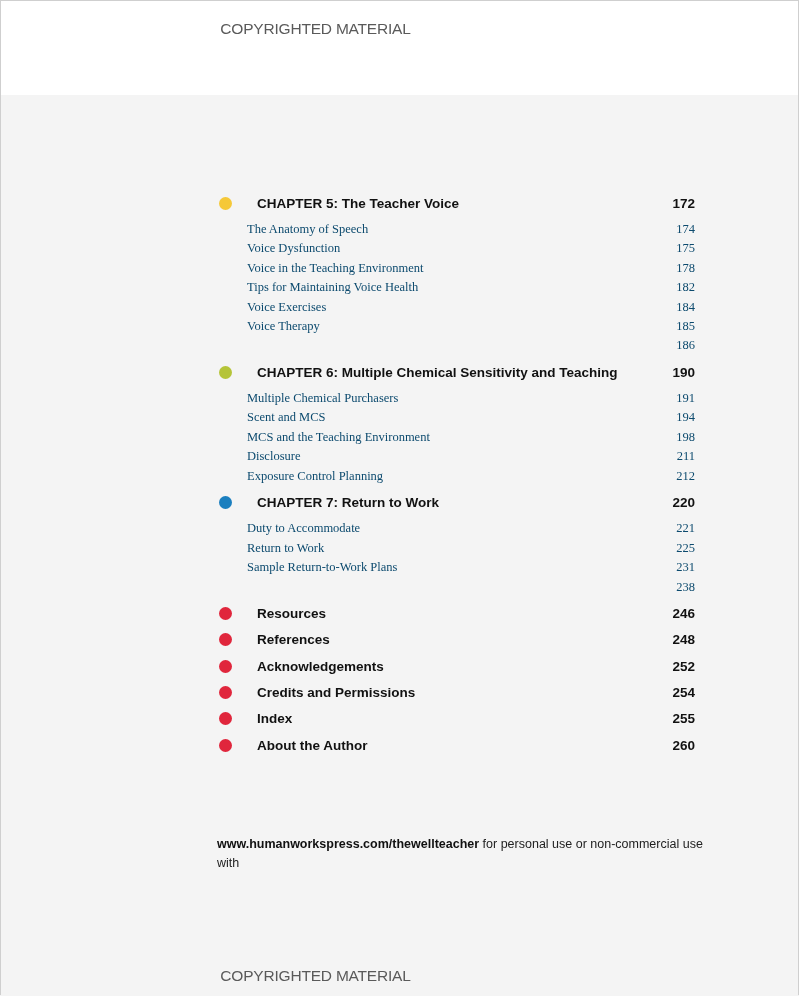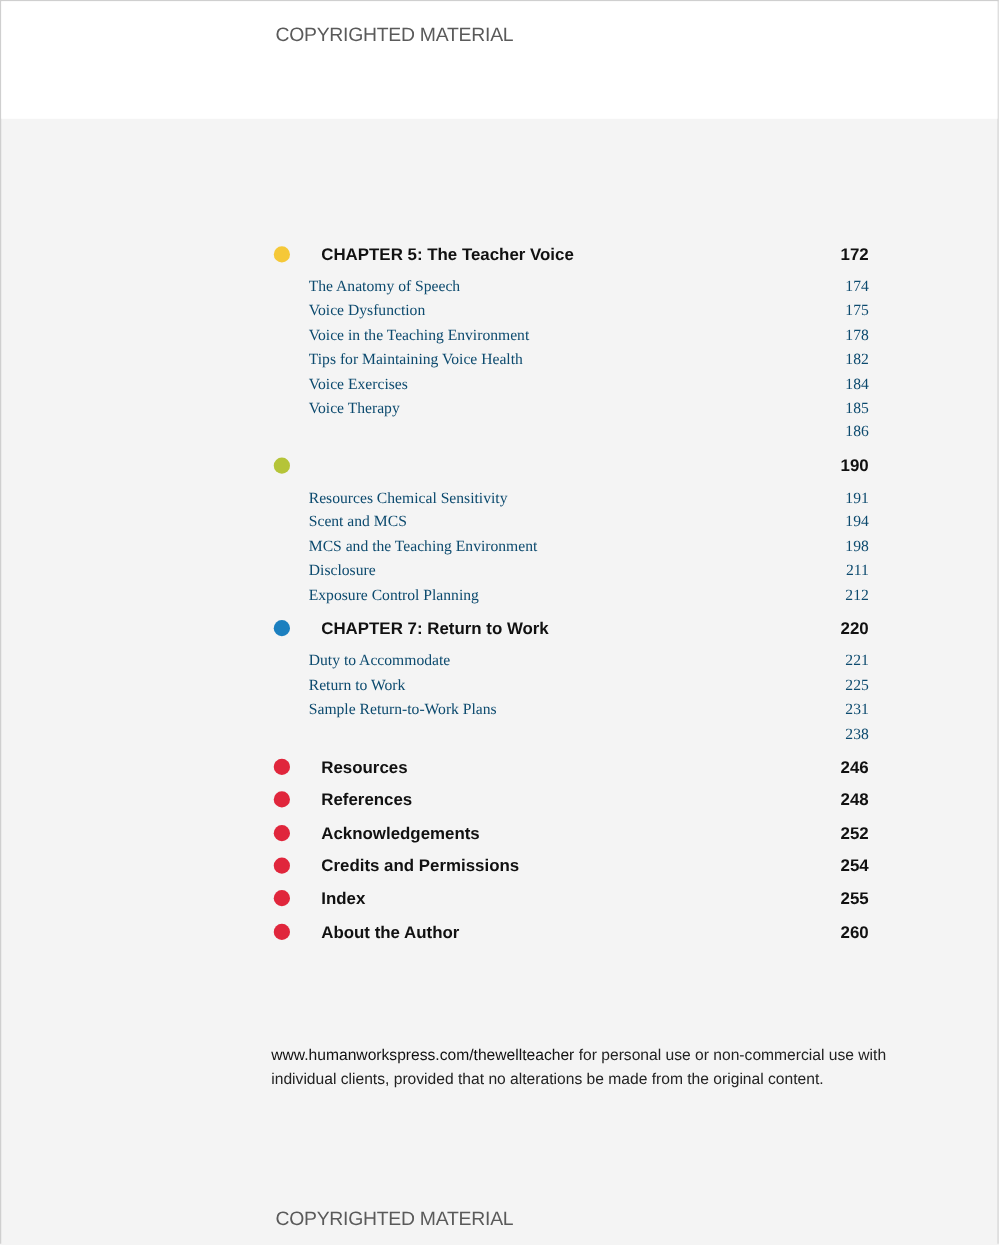--- a/index.html
+++ b/index.html
@@ -36,21 +36,21 @@
   .page { position: absolute; right: 0; text-align: right; }
   .chapter .label, .chapter .page {
     font-weight: bold; font-size: 13.5px; color: #111; margin-left: 10px;
   }
   .sub .label, .sub .page { font-size: 12.5px; color: #0c4a6e; font-family: Liberation Serif, serif; }
 
   .note {
     position: absolute; left: 217px; top: 815px; width: 500px;
     font-size: 12.5px; line-height: 19.6px; color: #222;
   }
-  .note b { font-weight: normal; color: #111; margin-top: 34px; }
+  .note b { font-weight: bold; color: #111; margin-top: 34px; }
 </style>
 </head>
 <body>
 
 <div class="frame"></div>
 <div class="top-band"></div>
 <div class="watermark wm-top">COPYRIGHTED MATERIAL</div>
 
 <div class="toc">
 
@@ -82,24 +82,25 @@
   <div class="row sub" style="top:316px">
       <span class="label">Voice Therapy</span>
       <span class="page">185</span>
     </div>
   <div class="row sub" style="top:335px">
       <span class="page">186</span>
     </div>
 
   <div class="row chapter" style="top:362px">
     <span class="dot" style="background:#b5c438"></span>
+    <span class="label">CHAPTER 6: Multiple Chemical Sensitivity and Teaching</span>
     <span class="page">190</span>
   </div>
   <div class="row sub" style="top:388px">
-      <span class="label">Resources Chemical Sensitivity</span>
+      <span class="label">Multiple Chemical Purchasers</span>
       <span class="page">191</span>
     </div>
   <div class="row sub" style="top:407px">
       <span class="label">Scent and MCS</span>
       <span class="page">194</span>
     </div>
   <div class="row sub" style="top:427px">
       <span class="label">MCS and the Teaching Environment</span>
       <span class="page">198</span>
     </div>
@@ -161,16 +162,15 @@
   <div class="row chapter" style="top:735px">
     <span class="dot" style="background:#e0263c"></span>
     <span class="label">About the Author</span>
     <span class="page">260</span>
   </div>
 </div>
 
 <div class="note">
   <br>
   <b>www.humanworkspress.com/thewellteacher</b><span> for personal use or non-commercial use with</span><br>
-  <span>individual clients, provided that no alterations be made from the original content.</span>
 </div>
 
 <div class="watermark wm-bottom">COPYRIGHTED MATERIAL</div>
 
 </body></html>

